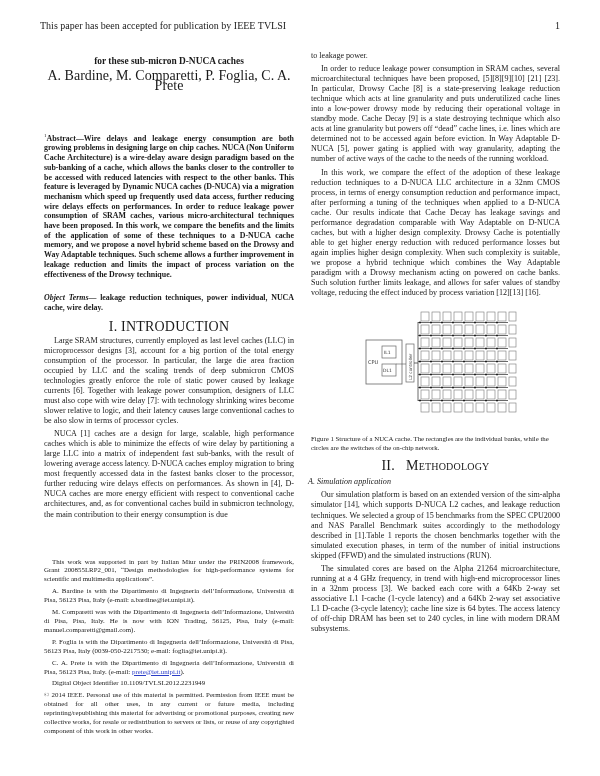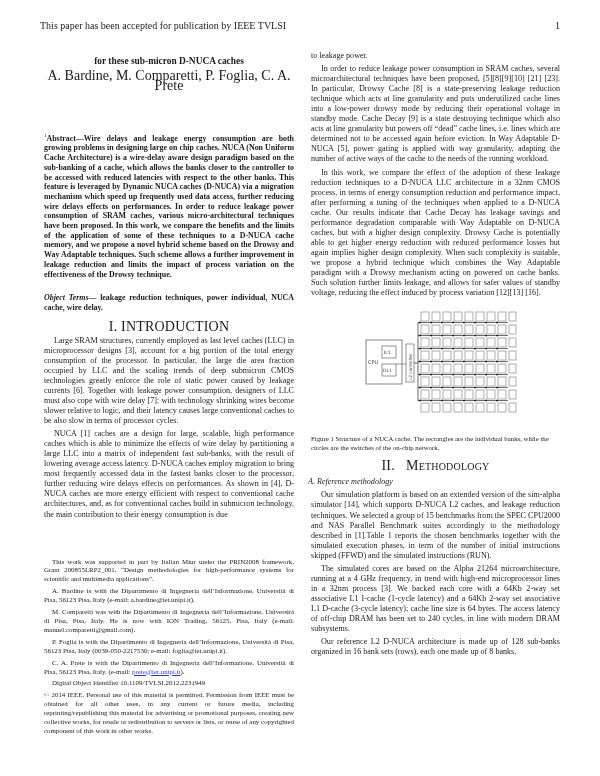--- a/index.html
+++ b/index.html
@@ -222,18 +222,17 @@
             <rect x="138" y="97" width="8" height="9" fill="#fff" stroke="#777" stroke-width="0.6"></rect>
             <rect x="149" y="97" width="7" height="9" fill="#fff" stroke="#777" stroke-width="0.6"></rect>
             <line x1="58" x2="58" y1="16" y2="95" stroke="#444" stroke-width="0.8"></line>
             <line x1="54" x2="58" y1="57" y2="57" stroke="#444" stroke-width="0.8"></line>
           </g>
       </svg>
     </div>
     <p class="caption">Figure 1 Structure of a NUCA cache. The rectangles are the individual banks, while the circles are the switches of the on-chip network.</p>
 
     <div class="section-heading"><span>II.</span>&nbsp;&nbsp;&nbsp;<span class="smallcaps">Methodology</span></div>
-    <div class="subsection">A.   Reference methodology</div>
+    <div class="subsection">A.   Simulation application</div>
     <p class="indent">Our simulation platform is based on an extended version of the sim-alpha simulator [14], which supports D-NUCA L2 caches, and leakage reduction techniques. We selected a group of 15 benchmarks from the SPEC CPU2000 and NAS Parallel Benchmark suites accordingly to the methodology described in [1].Table 1 reports the chosen benchmarks together with the simulated execution phases, in term of the number of initial instructions skipped (FFWD) and the simulated instructions (RUN).</p>
     <p class="indent">The simulated cores are based on the Alpha 21264 microarchitecture, running at a 4 GHz frequency, in trend with high-end microprocessor lines in a 32nm process [3]. We backed each core with a 64Kb 2-way set associative L1 I-cache (1-cycle latency) and a 64Kb 2-way set associative L1 D-cache (3-cycle latency); cache line size is 64 bytes. The access latency of off-chip DRAM has been set to 240 cycles, in line with modern DRAM subsystems.</p>
-    <p class="indent">Our reference L2 D-NUCA architecture is made up of 128 sub-banks organized in 16 bank sets (rows), each one made up of 8 banks,</p>
   </div>
 </div>
 
 </body></html>

